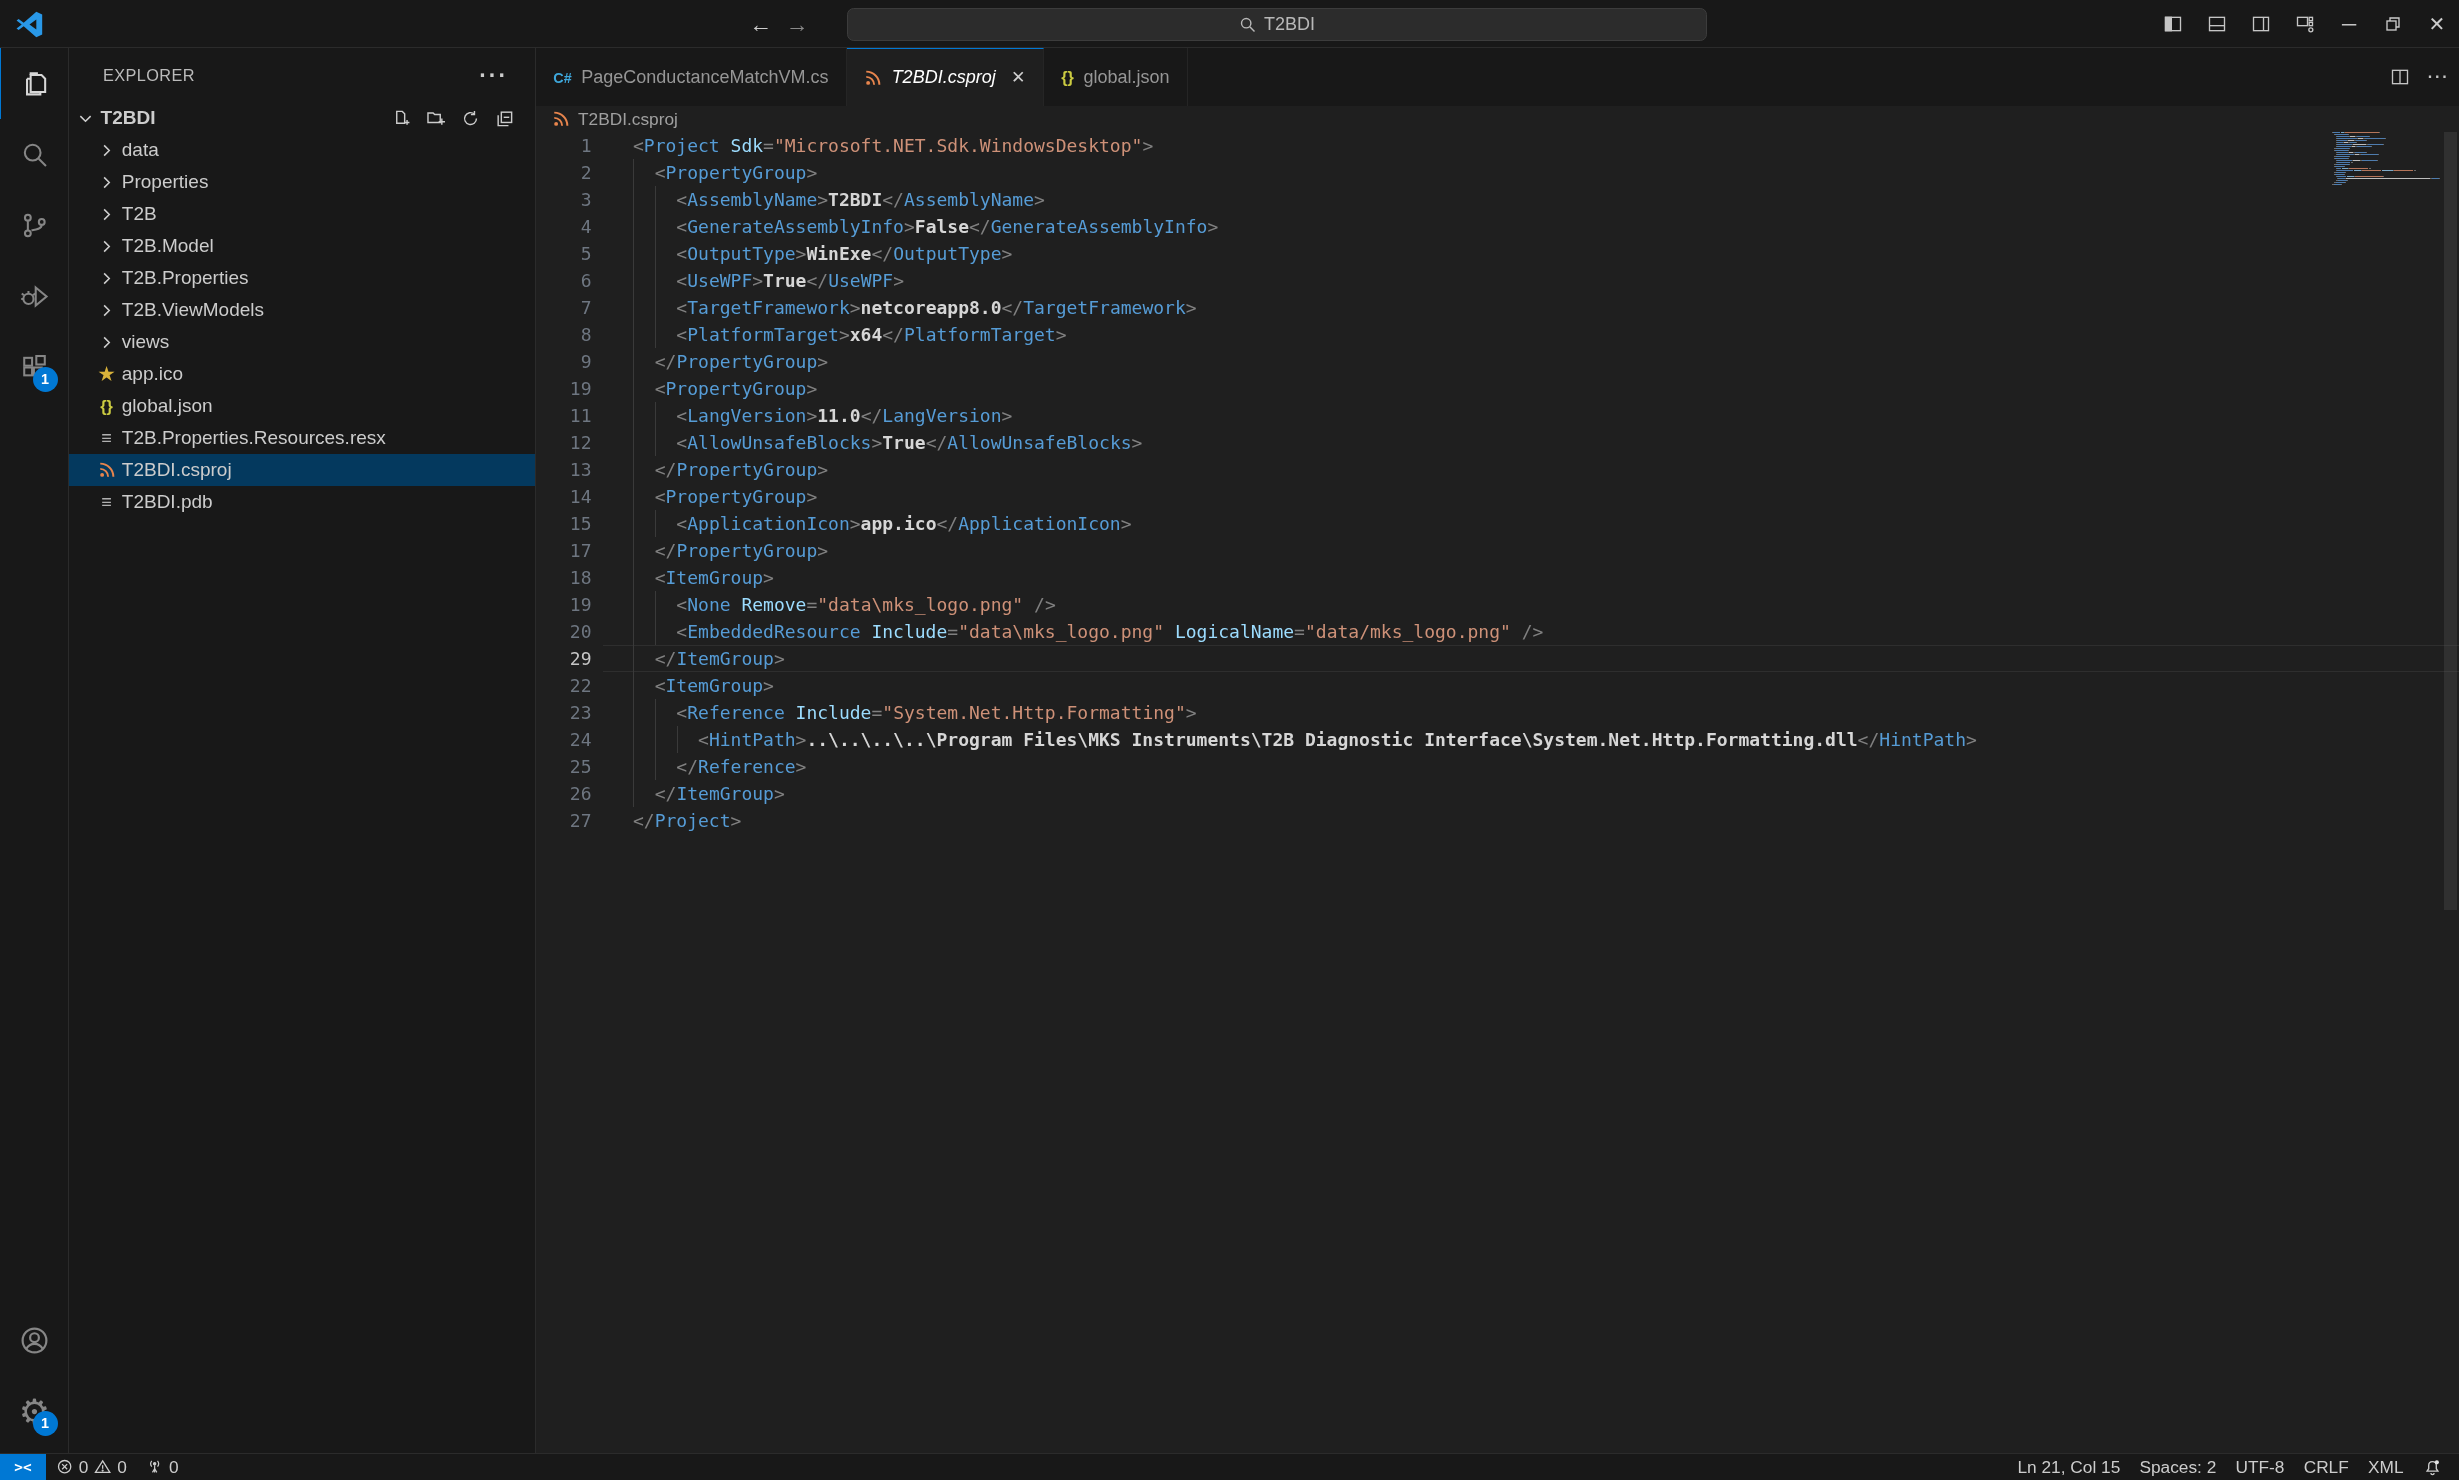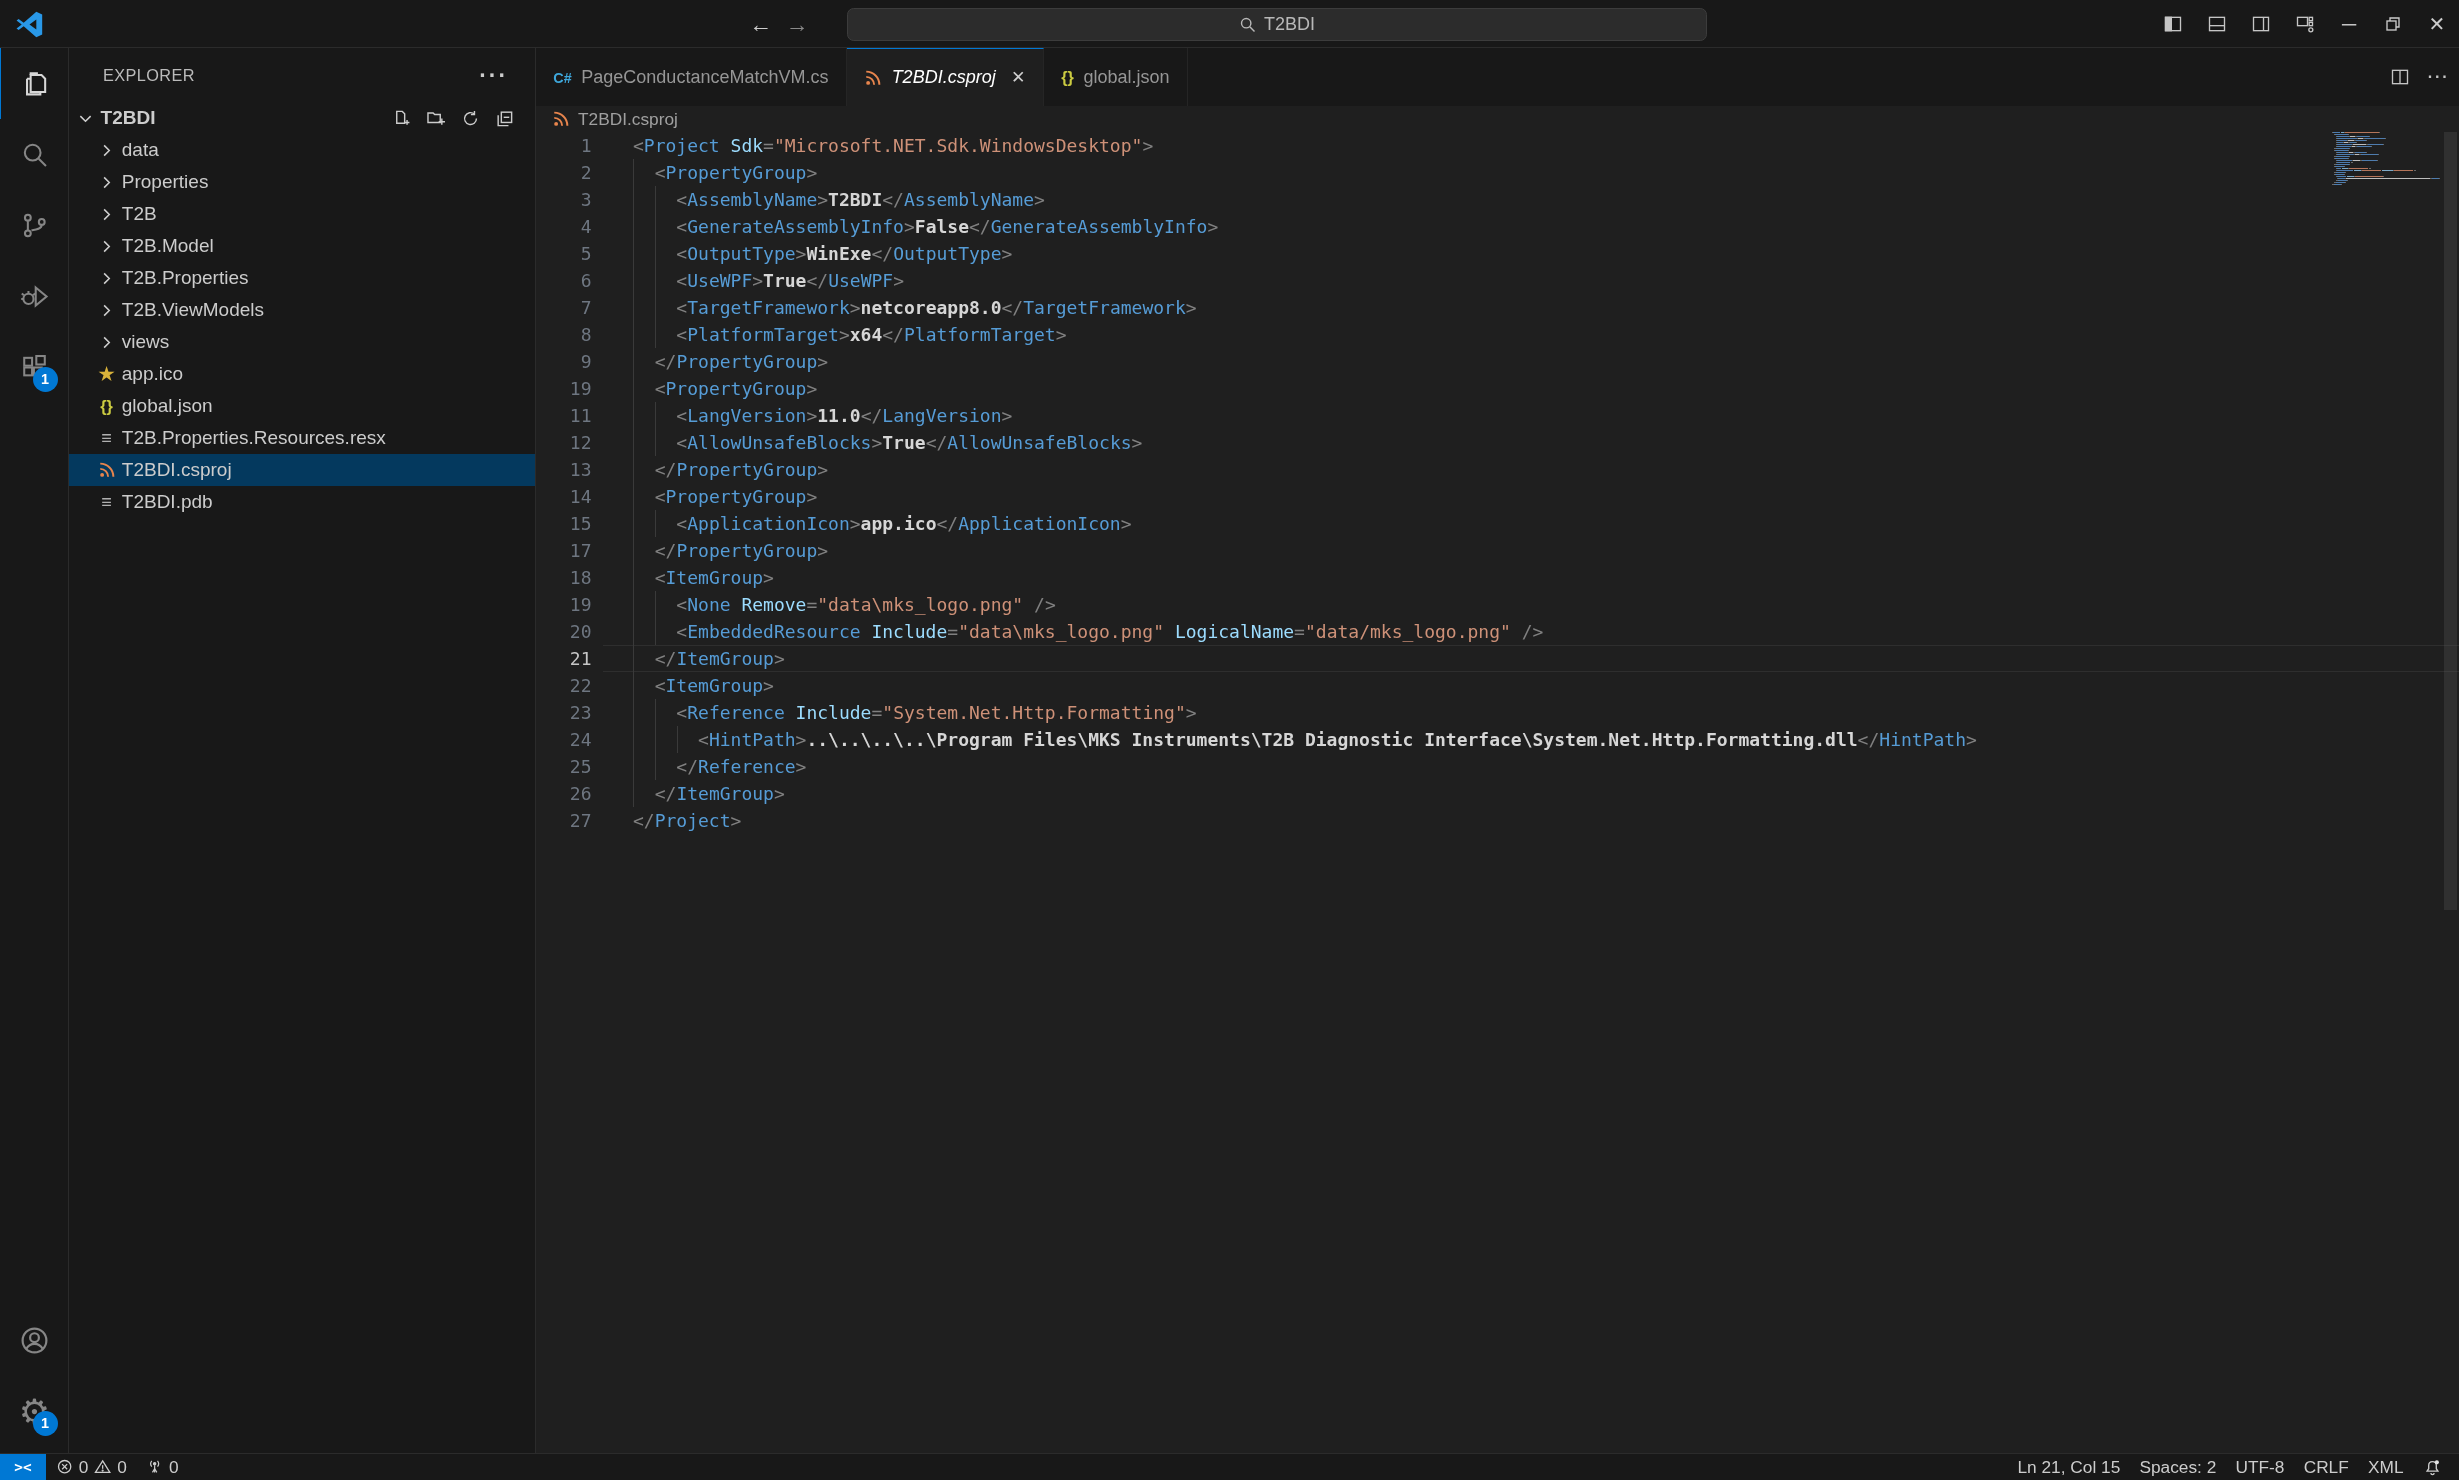--- a/index.html
+++ b/index.html
@@ -404,21 +404,21 @@
       <div class="code-line"><span class="cl-num">19</span><span class="cl-text"><span class="indent-guide" style="left:30px"></span>  <span class="tk-p">&lt;</span><span class="tk-t">PropertyGroup</span><span class="tk-p">&gt;</span></span></div>
       <div class="code-line"><span class="cl-num">11</span><span class="cl-text"><span class="indent-guide" style="left:30px"></span><span class="indent-guide" style="left:52px"></span>    <span class="tk-p">&lt;</span><span class="tk-t">LangVersion</span><span class="tk-p">&gt;</span><span class="tk-x">11.0</span><span class="tk-p">&lt;/</span><span class="tk-t">LangVersion</span><span class="tk-p">&gt;</span></span></div>
       <div class="code-line"><span class="cl-num">12</span><span class="cl-text"><span class="indent-guide" style="left:30px"></span><span class="indent-guide" style="left:52px"></span>    <span class="tk-p">&lt;</span><span class="tk-t">AllowUnsafeBlocks</span><span class="tk-p">&gt;</span><span class="tk-x">True</span><span class="tk-p">&lt;/</span><span class="tk-t">AllowUnsafeBlocks</span><span class="tk-p">&gt;</span></span></div>
       <div class="code-line"><span class="cl-num">13</span><span class="cl-text"><span class="indent-guide" style="left:30px"></span>  <span class="tk-p">&lt;/</span><span class="tk-t">PropertyGroup</span><span class="tk-p">&gt;</span></span></div>
       <div class="code-line"><span class="cl-num">14</span><span class="cl-text"><span class="indent-guide" style="left:30px"></span>  <span class="tk-p">&lt;</span><span class="tk-t">PropertyGroup</span><span class="tk-p">&gt;</span></span></div>
       <div class="code-line"><span class="cl-num">15</span><span class="cl-text"><span class="indent-guide" style="left:30px"></span><span class="indent-guide" style="left:52px"></span>    <span class="tk-p">&lt;</span><span class="tk-t">ApplicationIcon</span><span class="tk-p">&gt;</span><span class="tk-x">app.ico</span><span class="tk-p">&lt;/</span><span class="tk-t">ApplicationIcon</span><span class="tk-p">&gt;</span></span></div>
       <div class="code-line"><span class="cl-num">17</span><span class="cl-text"><span class="indent-guide" style="left:30px"></span>  <span class="tk-p">&lt;/</span><span class="tk-t">PropertyGroup</span><span class="tk-p">&gt;</span></span></div>
       <div class="code-line"><span class="cl-num">18</span><span class="cl-text"><span class="indent-guide" style="left:30px"></span>  <span class="tk-p">&lt;</span><span class="tk-t">ItemGroup</span><span class="tk-p">&gt;</span></span></div>
       <div class="code-line"><span class="cl-num">19</span><span class="cl-text"><span class="indent-guide" style="left:30px"></span><span class="indent-guide" style="left:52px"></span>    <span class="tk-p">&lt;</span><span class="tk-t">None</span> <span class="tk-a">Remove</span><span class="tk-p">=</span><span class="tk-s">"data\mks_logo.png"</span> <span class="tk-p">/</span><span class="tk-p">&gt;</span></span></div>
       <div class="code-line"><span class="cl-num">20</span><span class="cl-text"><span class="indent-guide" style="left:30px"></span><span class="indent-guide" style="left:52px"></span>    <span class="tk-p">&lt;</span><span class="tk-t">EmbeddedResource</span> <span class="tk-a">Include</span><span class="tk-p">=</span><span class="tk-s">"data\mks_logo.png"</span> <span class="tk-a">LogicalName</span><span class="tk-p">=</span><span class="tk-s">"data/mks_logo.png"</span> <span class="tk-p">/</span><span class="tk-p">&gt;</span></span></div>
-      <div class="code-line current"><span class="cl-num">21</span><span class="cl-text"><span class="indent-guide" style="left:30px"></span>  <span class="tk-p">&lt;/</span><span class="tk-t">ItemGroup</span><span class="tk-p">&gt;</span></span></div>
+      <div class="code-line current"><span class="cl-num">29</span><span class="cl-text"><span class="indent-guide" style="left:30px"></span>  <span class="tk-p">&lt;/</span><span class="tk-t">ItemGroup</span><span class="tk-p">&gt;</span></span></div>
       <div class="code-line"><span class="cl-num">22</span><span class="cl-text"><span class="indent-guide" style="left:30px"></span>  <span class="tk-p">&lt;</span><span class="tk-t">ItemGroup</span><span class="tk-p">&gt;</span></span></div>
       <div class="code-line"><span class="cl-num">23</span><span class="cl-text"><span class="indent-guide" style="left:30px"></span><span class="indent-guide" style="left:52px"></span>    <span class="tk-p">&lt;</span><span class="tk-t">Reference</span> <span class="tk-a">Include</span><span class="tk-p">=</span><span class="tk-s">"System.Net.Http.Formatting"</span><span class="tk-p">&gt;</span></span></div>
       <div class="code-line"><span class="cl-num">24</span><span class="cl-text"><span class="indent-guide" style="left:30px"></span><span class="indent-guide" style="left:52px"></span><span class="indent-guide" style="left:74px"></span>      <span class="tk-p">&lt;</span><span class="tk-t">HintPath</span><span class="tk-p">&gt;</span><span class="tk-x">..\..\..\..\Program Files\MKS Instruments\T2B Diagnostic Interface\System.Net.Http.Formatting.dll</span><span class="tk-p">&lt;/</span><span class="tk-t">HintPath</span><span class="tk-p">&gt;</span></span></div>
       <div class="code-line"><span class="cl-num">25</span><span class="cl-text"><span class="indent-guide" style="left:30px"></span><span class="indent-guide" style="left:52px"></span>    <span class="tk-p">&lt;/</span><span class="tk-t">Reference</span><span class="tk-p">&gt;</span></span></div>
       <div class="code-line"><span class="cl-num">26</span><span class="cl-text"><span class="indent-guide" style="left:30px"></span>  <span class="tk-p">&lt;/</span><span class="tk-t">ItemGroup</span><span class="tk-p">&gt;</span></span></div>
       <div class="code-line"><span class="cl-num">27</span><span class="cl-text"><span class="tk-p">&lt;/</span><span class="tk-t">Project</span><span class="tk-p">&gt;</span></span></div>
     </div>
   <div id="minimap">
       <div class="mm-line">
         <span class="mm-seg" style="width: 1px; background: rgb(106, 106, 106);"></span>

